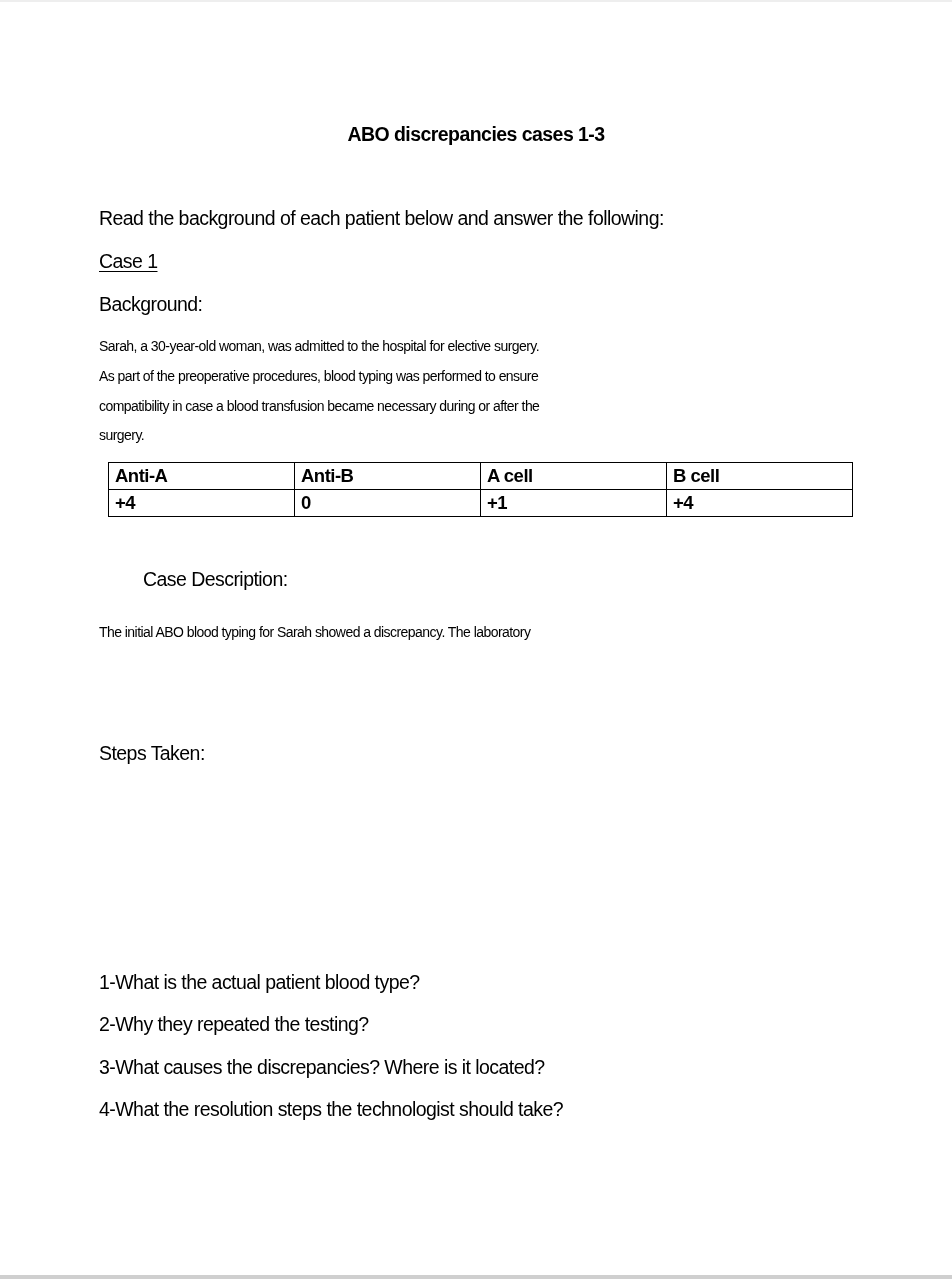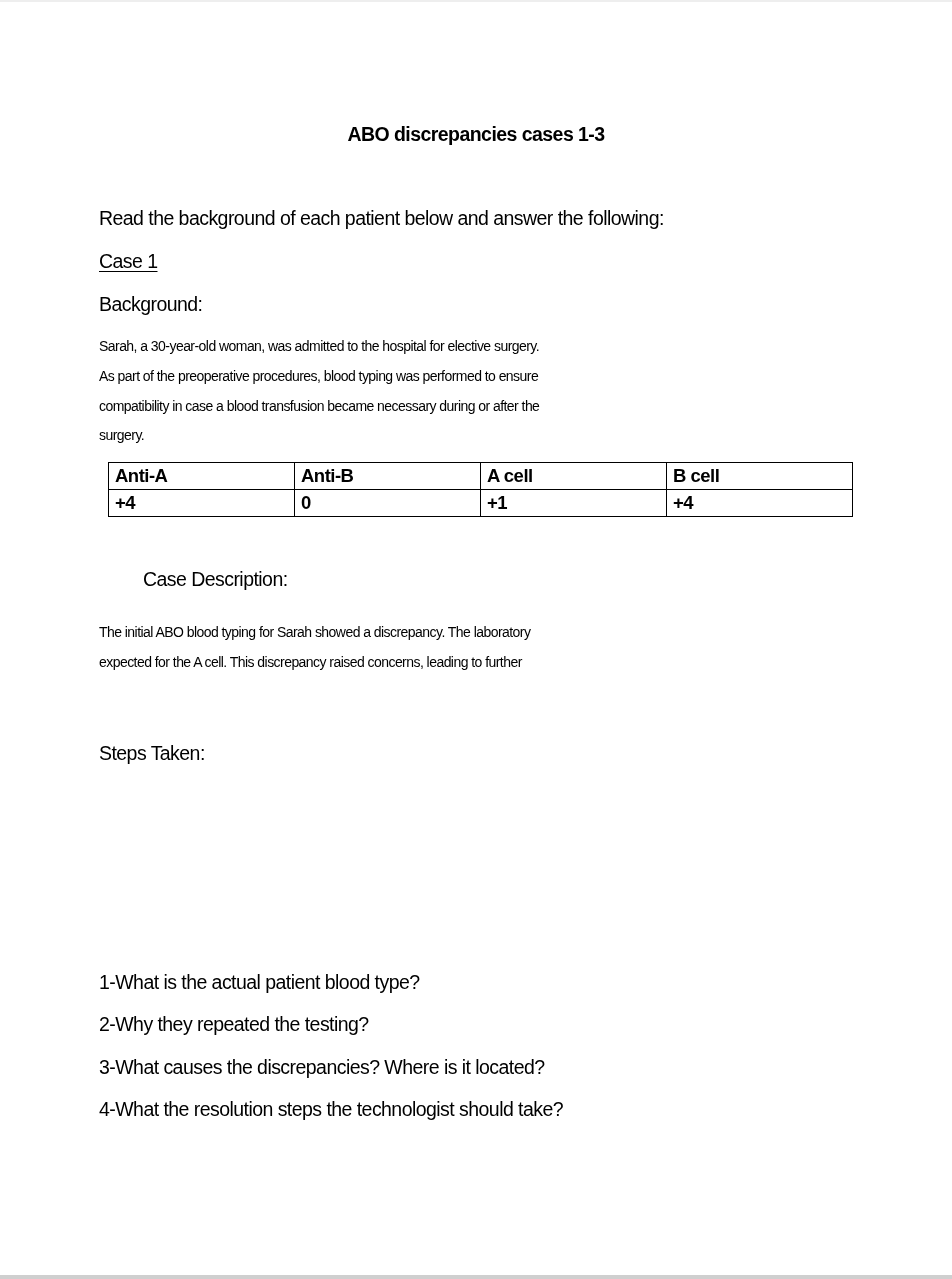--- a/index.html
+++ b/index.html
@@ -110,21 +110,20 @@
       <td>+1</td>
       <td>+4</td>
     </tr>
   </tbody>
     </table>
 
   <div class="t" style="top:567px;margin-left:44px;">Case Description:</div>
 
   <div class="para" style="top:606px;margin-top:12px;">
     <span>The initial ABO blood typing for Sarah showed a discrepancy. The laboratory</span>
-    <span>expected for the A  cell. This discrepancy raised concerns, leading to further</span>
   </div>
 
   <div class="t" style="top:741px;">Steps Taken:</div>
 
 
   <div class="t" style="top:970px;">1-What is the actual patient blood type?</div>
   <div class="t" style="top:1012px;">2-Why they repeated the testing?</div>
   <div class="t" style="top:1055px;">3-What causes the discrepancies? Where is it located?</div>
   <div class="t" style="top:1097px;">4-What the resolution steps the technologist should take?</div>
 

